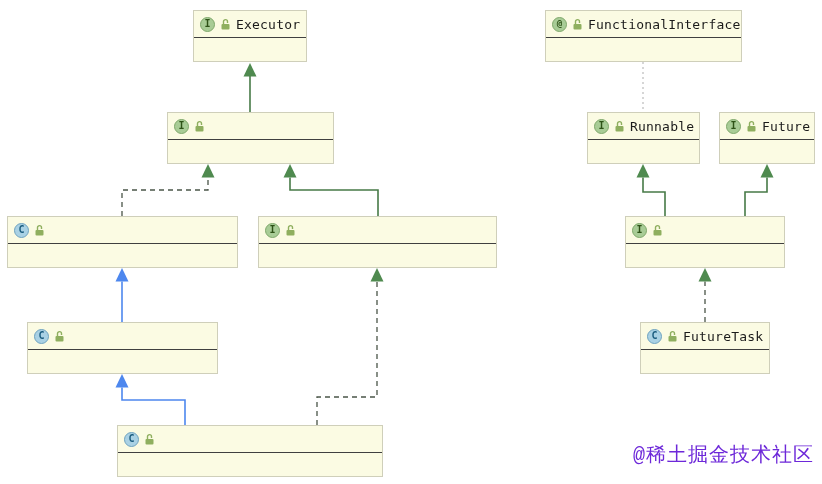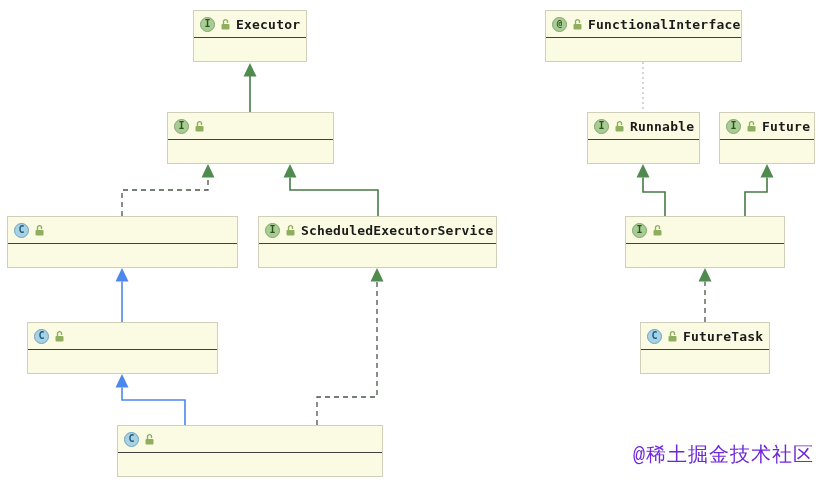--- a/index.html
+++ b/index.html
@@ -13,21 +13,20 @@
     background:#FBFBE3;border:1px solid #CFCFBA;
   }
   .node-header{
     height:27px;box-sizing:border-box;display:flex;align-items:center;gap:5px;
     padding:0 8px 0 6px;border-bottom:1px solid #3F3F3F;
   }
   .node-body{height:23px;}
   .node-label{
     flex:1;text-align:center;font-size:13px;color:#1B1B1B;white-space:nowrap;
     letter-spacing:0.2px;
-    font-weight:bold;
   }
   .badge{
     width:15px;height:15px;border-radius:50%;flex:none;box-sizing:border-box;
     display:inline-flex;align-items:center;justify-content:center;
     font-weight:bold;font-size:10px;line-height:1;
     font-family:"DejaVu Sans Mono","Liberation Mono",monospace;
   }
   .badge-iface{background:#A8CC96;border:1px solid #7FA86B;color:#2E5217;}
   .badge-anno {background:#A8CC96;border:1px solid #7FA86B;color:#2E5217;font-size:9px;}
   .badge-class{background:#A9D1E4;border:1px solid #6FA3C0;color:#1D5E80;}
@@ -164,21 +163,20 @@
     <div class="node-body"></div>
   </div>
 
   <div class="node" style="left:258px;top:216px;width:239px">
     <div class="node-header">
       <span class="badge badge-iface">I</span>
       <svg class="lock" width="11" height="13" viewBox="0 0 11 13">
           <path d="M3.5,6 V3.6 a2,2 0 0 1 4,0 V5" stroke="#8FAF5F" stroke-width="1.4" fill="none"></path>
           <rect x="1.5" y="6" width="8" height="5.5" rx="1" fill="#8FAF5F"></rect>
         </svg>
-      <span class="node-label">ScheduledExecutorService</span>
     </div>
     <div class="node-body"></div>
   </div>
 
   <div class="node" style="left:625px;top:216px;width:160px">
     <div class="node-header">
       <span class="badge badge-iface">I</span>
       <svg class="lock" width="11" height="13" viewBox="0 0 11 13">
           <path d="M3.5,6 V3.6 a2,2 0 0 1 4,0 V5" stroke="#8FAF5F" stroke-width="1.4" fill="none"></path>
           <rect x="1.5" y="6" width="8" height="5.5" rx="1" fill="#8FAF5F"></rect>

